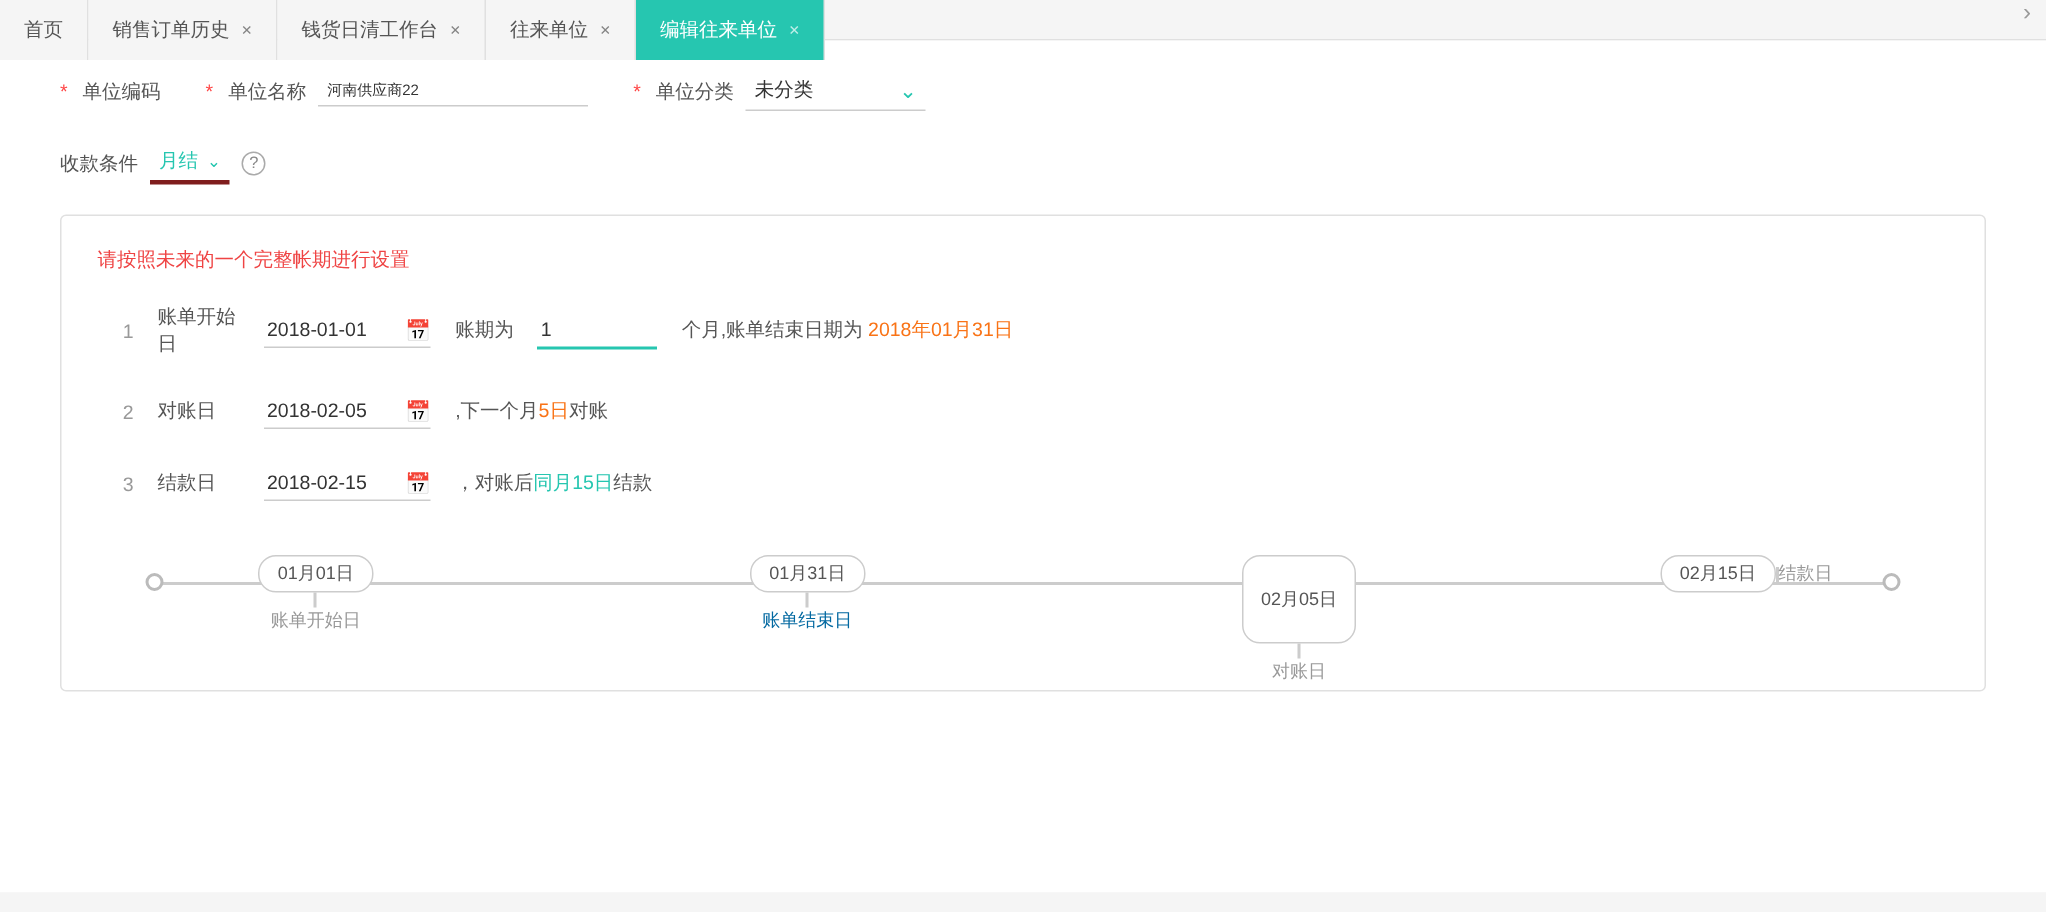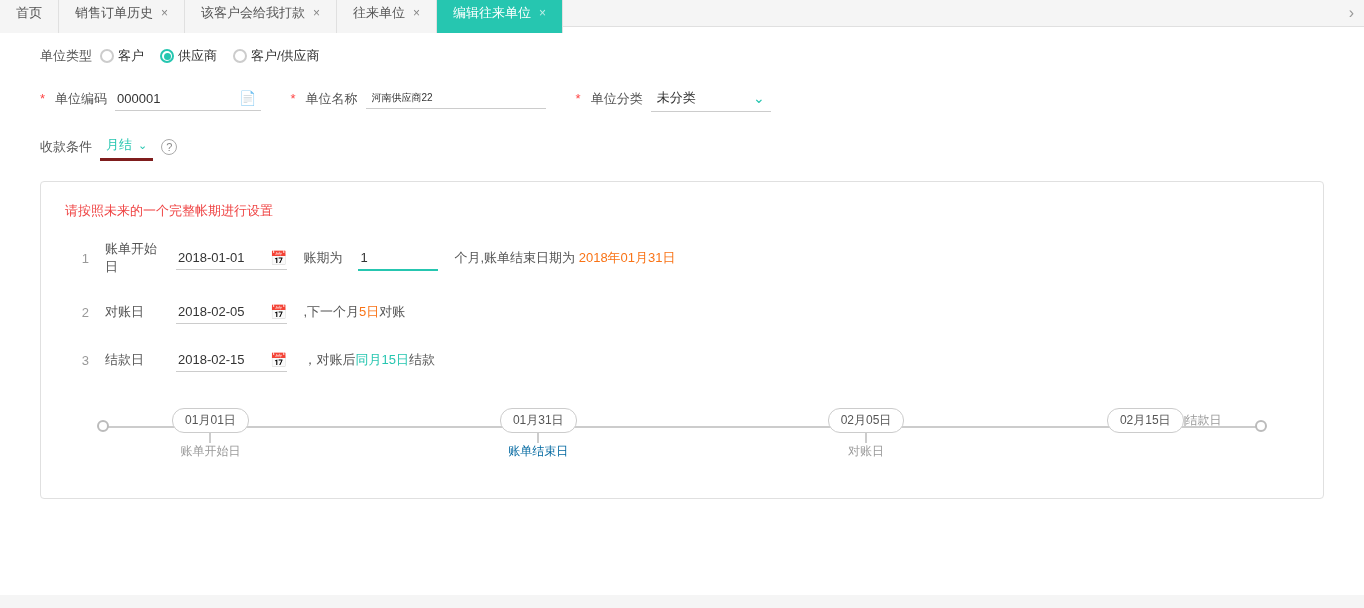--- a/index.html
+++ b/index.html
@@ -1,21 +1,21 @@
 <!DOCTYPE html>
 <html><head>
   <meta charset="utf-8">
   <style>
     * { box-sizing: border-box; margin: 0; padding: 0; }
     body { font-family: 'Microsoft YaHei', sans-serif; font-size: 13px; color: #333; background: #f5f5f5; }
 
     
     .tab-bar {
       display: flex;
-      align-items: center;
+      align-items: flex-start;
       background: #f5f5f5;
       border-bottom: 1px solid #e0e0e0;
       height: 27px;
       padding-left: 0;
     }
     .tab-item {
       display: flex;
       align-items: center;
       padding: 0 16px;
       height: 40px;
@@ -270,64 +270,41 @@
 
 <div class="tab-bar">
   <div class="tab-item">
     <span>首页</span>
   </div>
   <div class="tab-item">
     <span>销售订单历史</span>
     <span class="close-x">×</span>
   </div>
   <div class="tab-item">
-    <span>该客户会给我打款</span>
+    <span>钱货日清工作台</span>
     <span class="close-x">×</span>
   </div>
   <div class="tab-item">
     <span>往来单位</span>
     <span class="close-x">×</span>
   </div>
   <div class="tab-item active">
     <span>编辑往来单位</span>
     <span class="close-x">×</span>
   </div>
   <div class="tab-nav-arrow">›</div>
 </div>
 
 <div class="main-content">
 
-  <div class="form-row">
-    <div class="form-group">
-      <span class="form-label">单位类型</span>
-      <div class="radio-group">
-        <div class="radio-item">
-          <div class="radio-circle"></div>
-          <span>客户</span>
-        </div>
-        <div class="radio-item">
-          <div class="radio-circle checked"></div>
-          <span>供应商</span>
-        </div>
-        <div class="radio-item">
-          <div class="radio-circle"></div>
-          <span>客户/供应商</span>
-        </div>
-      </div>
-    </div>
-  </div>
 
   <div class="form-row">
     <div class="form-group">
       <span class="required-star">*</span>
       <span class="form-label">单位编码</span>
-      <div class="input-with-icon">
-        <input type="text" value="000001" style="">
-        <span class="input-icon">📄</span>
-      </div>
     </div>
     <div class="form-group">
       <span class="required-star">*</span>
       <span class="form-label">单位名称</span>
       <input class="form-input" type="text" value="河南供应商22" style="width: 180px;">
     </div>
     <div class="form-group">
       <span class="required-star">*</span>
       <span class="form-label">单位分类</span>
       <div class="unit-category-input">
@@ -406,21 +383,21 @@
           <div style="font-size:12px; color:#999; white-space:nowrap;">账单开始日</div>
         </div>
 
         <div style="position:absolute; left:35%; top:0; display:flex; flex-direction:column; align-items:center;">
           <div style="background:#fff; border:1px solid #ccc; border-radius:12px; padding:3px 12px; font-size:12px; color:#555; white-space:nowrap;">01月31日</div>
           <div style="width:2px; height:10px; background:#ccc;"></div>
           <div style="font-size:12px; color:#0369a1; white-space:nowrap;">账单结束日</div>
         </div>
 
         <div style="position:absolute; left:62%; top:0; display:flex; flex-direction:column; align-items:center;">
-          <div style="background:#fff; border:1px solid #ccc; border-radius:12px; padding:3px 12px; font-size:12px; color:#555; white-space:nowrap;">02月05日</div>
+          <div style="background:#fff; border:1px solid #ccc; border-radius:12px; padding:20px 12px; font-size:12px; color:#555; white-space:nowrap;">02月05日</div>
           <div style="width:2px; height:10px; background:#ccc;"></div>
           <div style="font-size:12px; color:#999; white-space:nowrap;">对账日</div>
         </div>
 
         <div style="position:absolute; left:85%; top:0; display:flex; flex-direction:row; align-items:center;">
           <div style="background:#fff; border:1px solid #ccc; border-radius:12px; padding:3px 12px; font-size:12px; color:#555; white-space:nowrap;">02月15日</div>
           <div style="width:2px; height:10px; background:#ccc;"></div>
           <div style="font-size:12px; color:#999; white-space:nowrap;">结款日</div>
         </div>
       </div>

